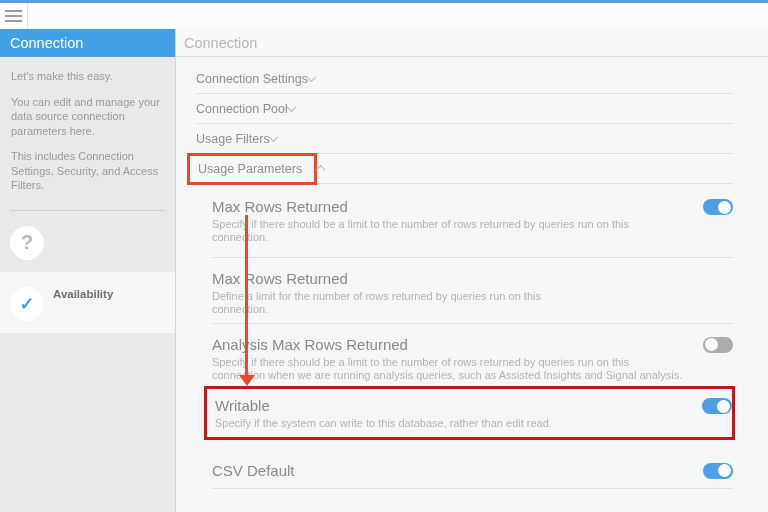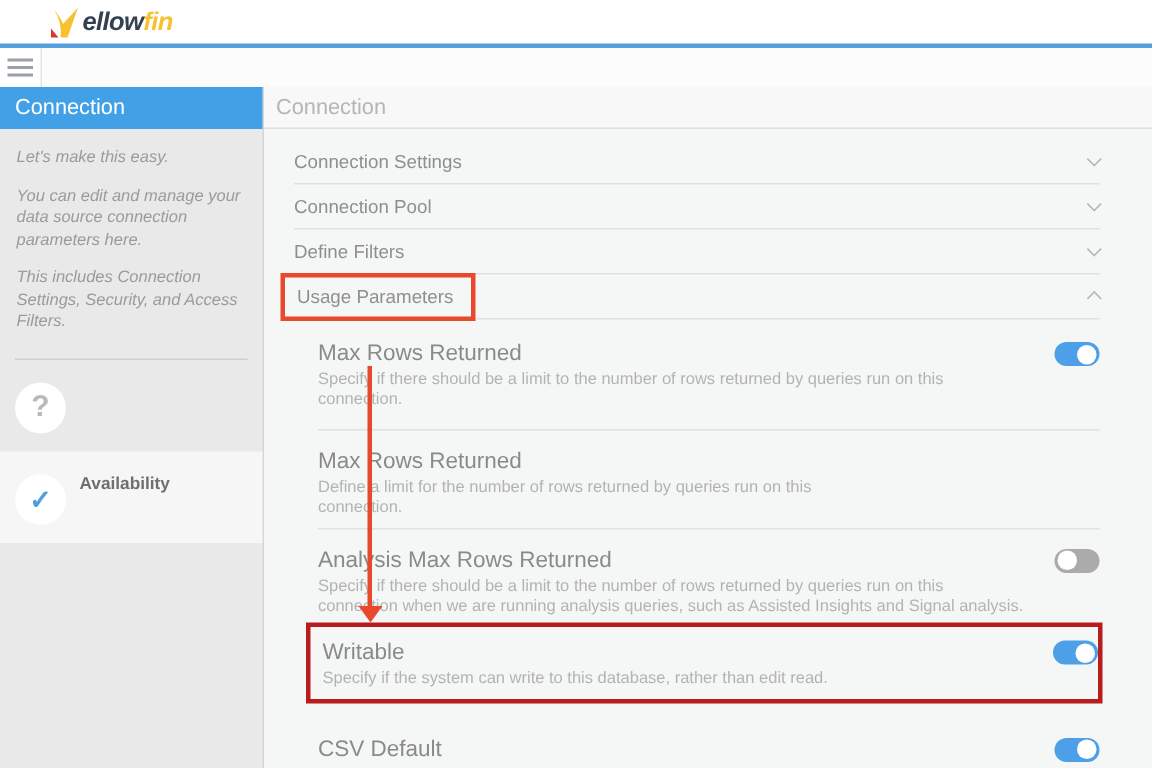--- a/index.html
+++ b/index.html
@@ -21,40 +21,40 @@
   .hamburger { width:28px; height:26px; background:#ffffff; border-right:1px solid #e4e4e4; display:flex; flex-direction:column; justify-content:center; align-items:center; gap:3px; cursor:pointer; }
   .hamburger span { display:block; width:17px; height:2px; background:#9aa0a6; }
 
   
   .bodyrow { flex:1 1 auto; display:flex; min-height:0; }
 
   
   .sidebar { width:176px; flex:0 0 auto; background:#e9e9e9; border-right:1px solid #d5d5d5; display:flex; flex-direction:column; }
   .sidebar-header { height:28px; background:#42a0e6; color:#ffffff; font-size:14.5px; display:flex; align-items:center; padding-left:10px; flex:0 0 auto; }
   .sidebar-intro { padding:12px 12px 4px 11px; }
-  .sidebar-intro p { font-size:11px; color:#9b9b9b; line-height:1.32; margin-bottom:11px;font-style:italic; }
+  .sidebar-intro p { font-size:11px; color:#9b9b9b; line-height:1.32; margin-bottom:11px; }
   .sidebar-divider { height:1px; background:#cfcfcf; margin:2px 10px 0 10px; }
   .side-block { display:flex; padding:13px 10px 12px 8px; }
   .side-block.light { background:#f6f6f6; }
   .side-icon { width:34px; height:34px; border-radius:50%; background:#ffffff; flex:0 0 auto; display:flex; align-items:center; justify-content:center; margin:2px 9px 0 2px; }
   .qmark { color:#b9b9b9; font-size:20px; font-weight:bold; }
   .checkmark { color:#4d9fe0; font-size:18px; font-weight:bold; }
   .side-block-body { flex:1 1 auto; }
   .side-block-title { font-size:11.5px; font-weight:bold; color:#6f6f6f; margin:3px 0 7px 0; }
   .side-block-text { font-size:10.5px; color:#9e9e9e; line-height:1.35; }
   .side-link { color:#4d9fe0; cursor:pointer; }
   .sidebar-fill { flex:1 1 auto; }
 
   
   .main { flex:1 1 auto; background:#f5f6f6; position:relative; min-width:0; }
   .main-title { height:28px; display:flex; align-items:center; padding-left:8px; font-size:14.5px; color:#b5b5b5; border-bottom:1px solid #dedede; background:#f8f8f8; }
 
   
   .accordion { margin:0 35px 0 20px; padding-top:7px; }
-  .acc-row { height:30px; display:flex; align-items:center; justify-content:space-between; border-bottom:1px solid #e0e0e0; cursor:pointer; }
+  .acc-row { height:30px; display:flex; align-items:center; justify-content:flex-start; border-bottom:1px solid #e0e0e0; cursor:pointer; }
   .acc-label { font-size:12.5px; color:#8f8f8f; }
   .acc-icons { display:flex; align-items:center; gap:9px; }
   .chev { width:7px; height:7px; border-right:1.6px solid #b5b5b5; border-bottom:1.6px solid #b5b5b5; display:inline-block; }
   .chev.down { transform:rotate(45deg) translate(-1px,-1px); }
   .chev.up { transform:rotate(-135deg) translate(-1px,-1px); }
   .up-highlight { position:relative; border:3px solid #e8492c; padding:6px 12px 6px 8px; margin:-6px 0 -6px -9px; }
 
   
   .params { margin:0 35px 0 36px; }
   .param-row { display:flex; align-items:flex-start; justify-content:space-between; }
@@ -78,29 +78,20 @@
   .anno-line { position:absolute; left:69px; top:186px; width:3px; height:160px; background:#e8492c; pointer-events:none; z-index:5; }
   .anno-head { position:absolute; left:63px; top:346px; width:0; height:0; border-left:8px solid transparent; border-right:8px solid transparent; border-top:11px solid #e8492c; pointer-events:none; z-index:5; }
 
   .lock-icon { display:inline-block; }
 </style>
 </head>
 <body>
 
 <div class="app">
 
-  <div class="logobar">
-    <div class="logo">
-      <svg width="24" height="22" viewBox="0 0 24 22">
-        <polygon points="4,15 9,21 4,21" fill="#d63a2f"></polygon>
-        <path d="M5 1 C9 6 11 9 12 12 L22 1 L15 21 L10.5 21 C11 13 9 6 5 1 Z" fill="#f7c230"></path>
-      </svg>
-      <span class="logo-text"><span class="logo-ellow">ellow</span><span class="logo-fin">fin</span></span>
-    </div>
-  </div>
   <div class="accentline"></div>
 
   <div class="toolbar">
     <div class="hamburger">
       <span></span>
         <span></span>
         <span></span>
     </div>
   </div>
 
@@ -142,21 +133,21 @@
               <span class="chev down"></span>
             </span>
         </div>
         <div class="acc-row">
           <span class="acc-label">Connection Pool</span>
           <span class="acc-icons">
               <span class="chev down"></span>
             </span>
         </div>
         <div class="acc-row">
-          <span class="acc-label">Define Filters</span>
+          <span class="acc-label">Usage Filters</span>
           <span class="acc-icons">
               <span class="chev down"></span>
             </span>
         </div>
         <div class="acc-row" style="border-bottom:1px solid #e0e0e0;">
           <span class="acc-label up-highlight">Usage Parameters</span>
           <span class="acc-icons">
               <span class="chev up"></span>
             </span>
         </div>

